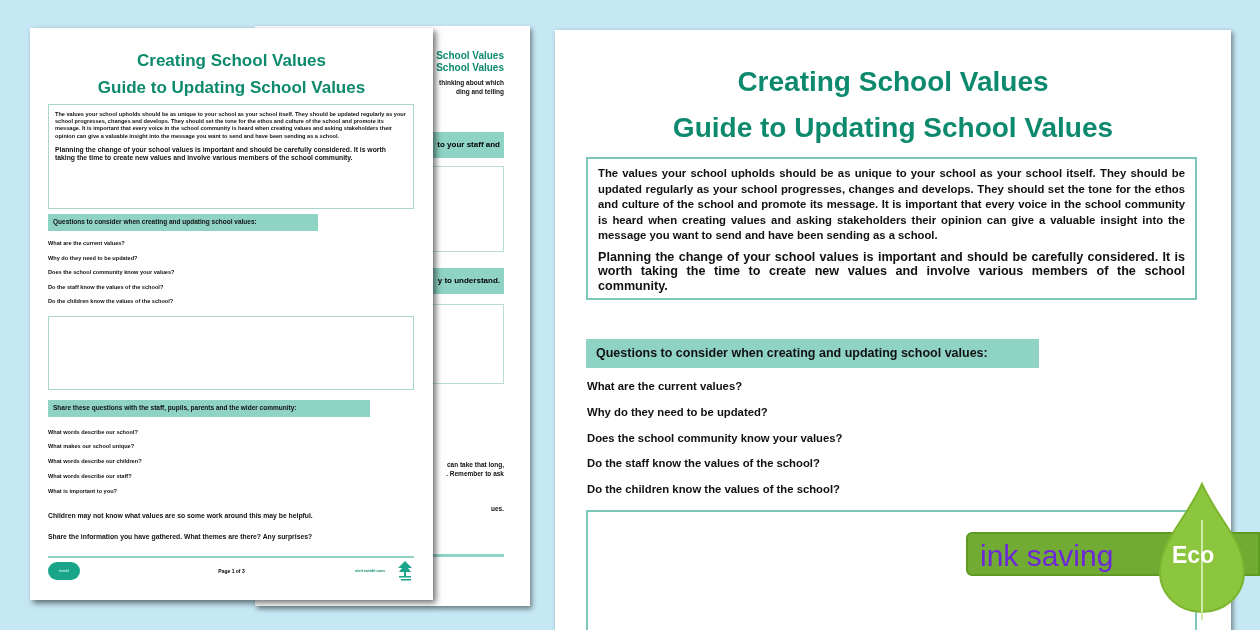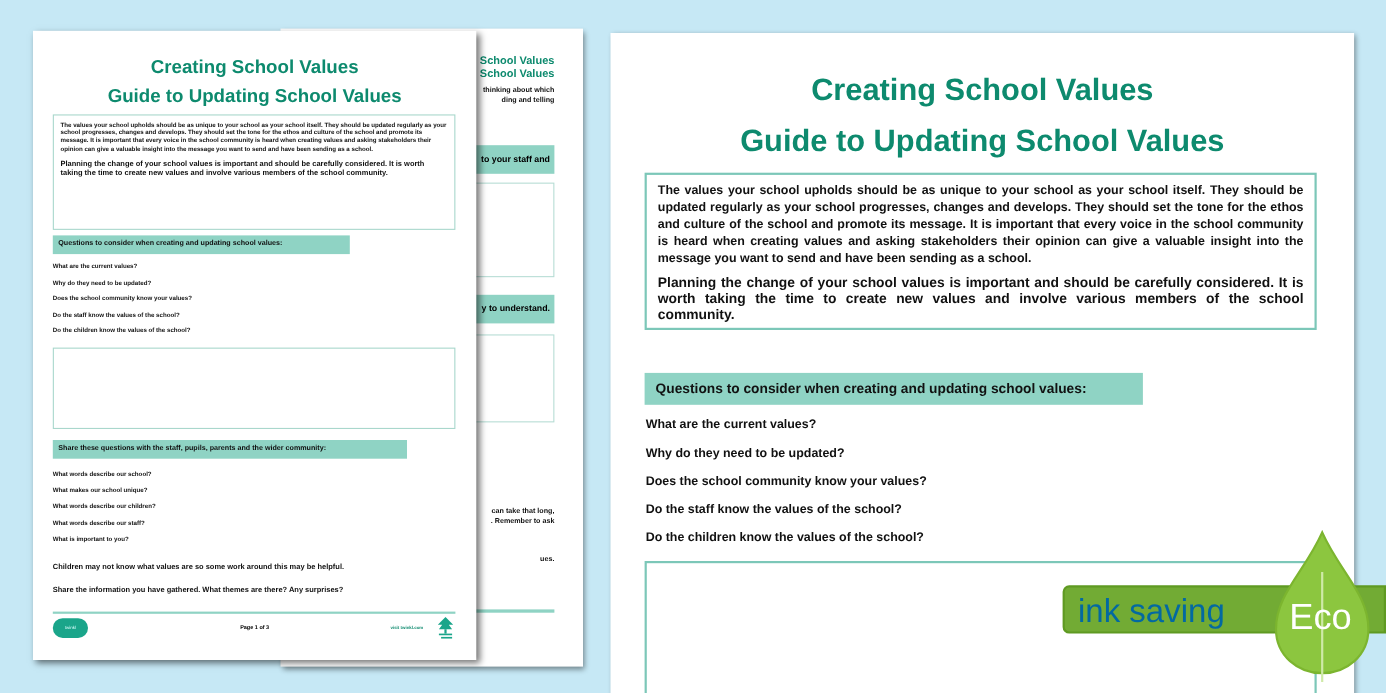--- a/index.html
+++ b/index.html
@@ -38,23 +38,23 @@
   #page-right .rp-intro { position: absolute; left: 31px; top: 127px; width: 611px; height: 143px; border: 2px solid #7cc7b8; padding: 7px 10px; }
   #page-right .rp-intro p { font-size: 11.3px; font-weight: bold; line-height: 15.5px; color: #111; text-align: justify; }
   #page-right .rp-intro p.big { font-size: 12.6px; line-height: 14.5px; margin-top: 6px; }
   #page-right .rp-band { position: absolute; left: 31px; top: 309px; width: 453px; height: 29px; background: #8fd3c4; font-size: 12.5px; font-weight: bold; padding: 7px 10px; color: #111; white-space: nowrap; }
   #page-right .rp-q { position: absolute; left: 32px; font-size: 11.3px; font-weight: bold; color: #111; }
   #page-right .rp-box { position: absolute; left: 31px; top: 480px; width: 611px; height: 140px; border: 2px solid #7cc7b8; }
 
   
   #eco { position: absolute; left: 966px; top: 480px; width: 294px; height: 140px; }
   #eco .bar { position: absolute; left: 0; top: 52px; width: 294px; height: 44px; background: #72ab34; border: 2px solid #5f9a22; border-radius: 6px 0 0 6px; }
-  #eco .bar-text { position: absolute; left: 14px; top: 59px; color: #0369a1; font-size: 30px; white-space: nowrap; }
+  #eco .bar-text { position: absolute; left: 14px; top: 59px; color: #6d28d9; font-size: 30px; white-space: nowrap; }
   #eco .leaf { position: absolute; left: 192px; top: 0; width: 88px; height: 140px; }
-  #eco .eco-text { position: absolute; left: 206px; top: 62px; color: #fff; font-size: 33px; font-weight: normal; }
+  #eco .eco-text { position: absolute; left: 206px; top: 62px; color: #fff; font-size: 23px; font-weight: bold; }
 </style>
 </head>
 <body>
 
 <div class="page" id="page-back">
   <div class="bp-title" style="top:24px;">g School Values</div>
   <div class="bp-title" style="top:36px;">g School Values</div>
   <div class="bp-text" style="top:52px;">thinking about which</div>
   <div class="bp-text" style="top:61px;">ding and telling</div>
   <div class="bp-band" style="top:106px;">to your staff and</div>

